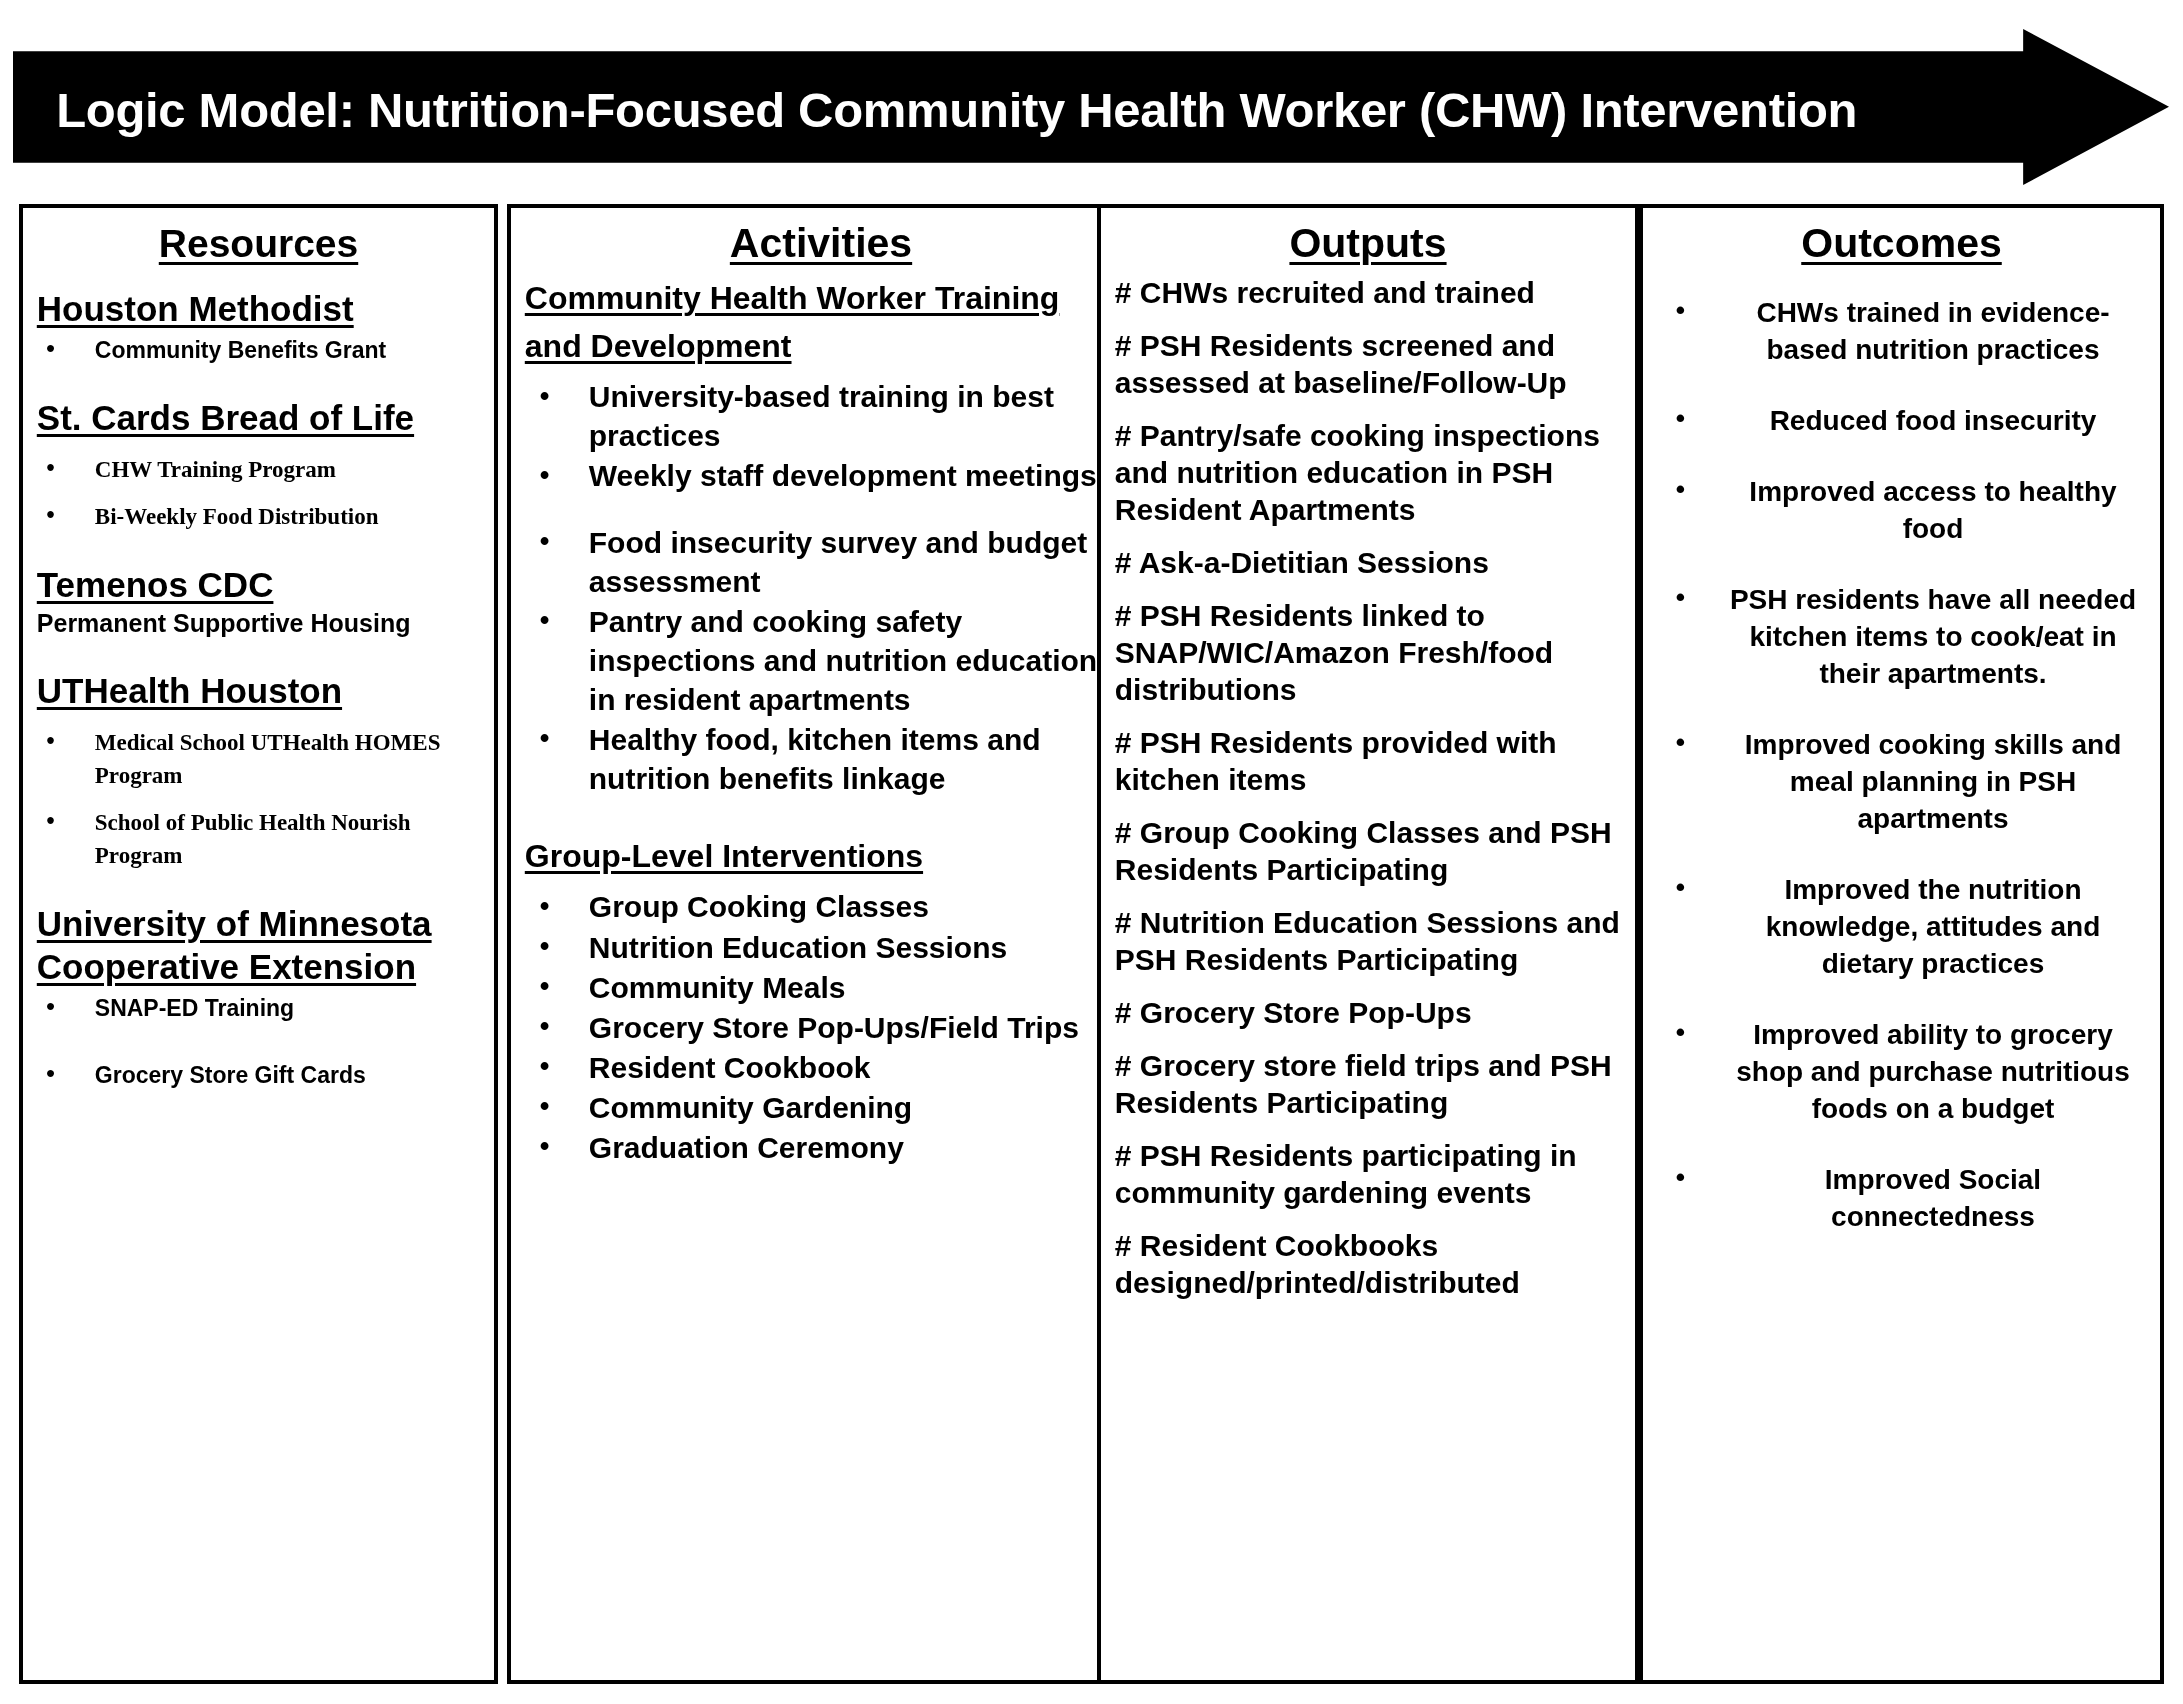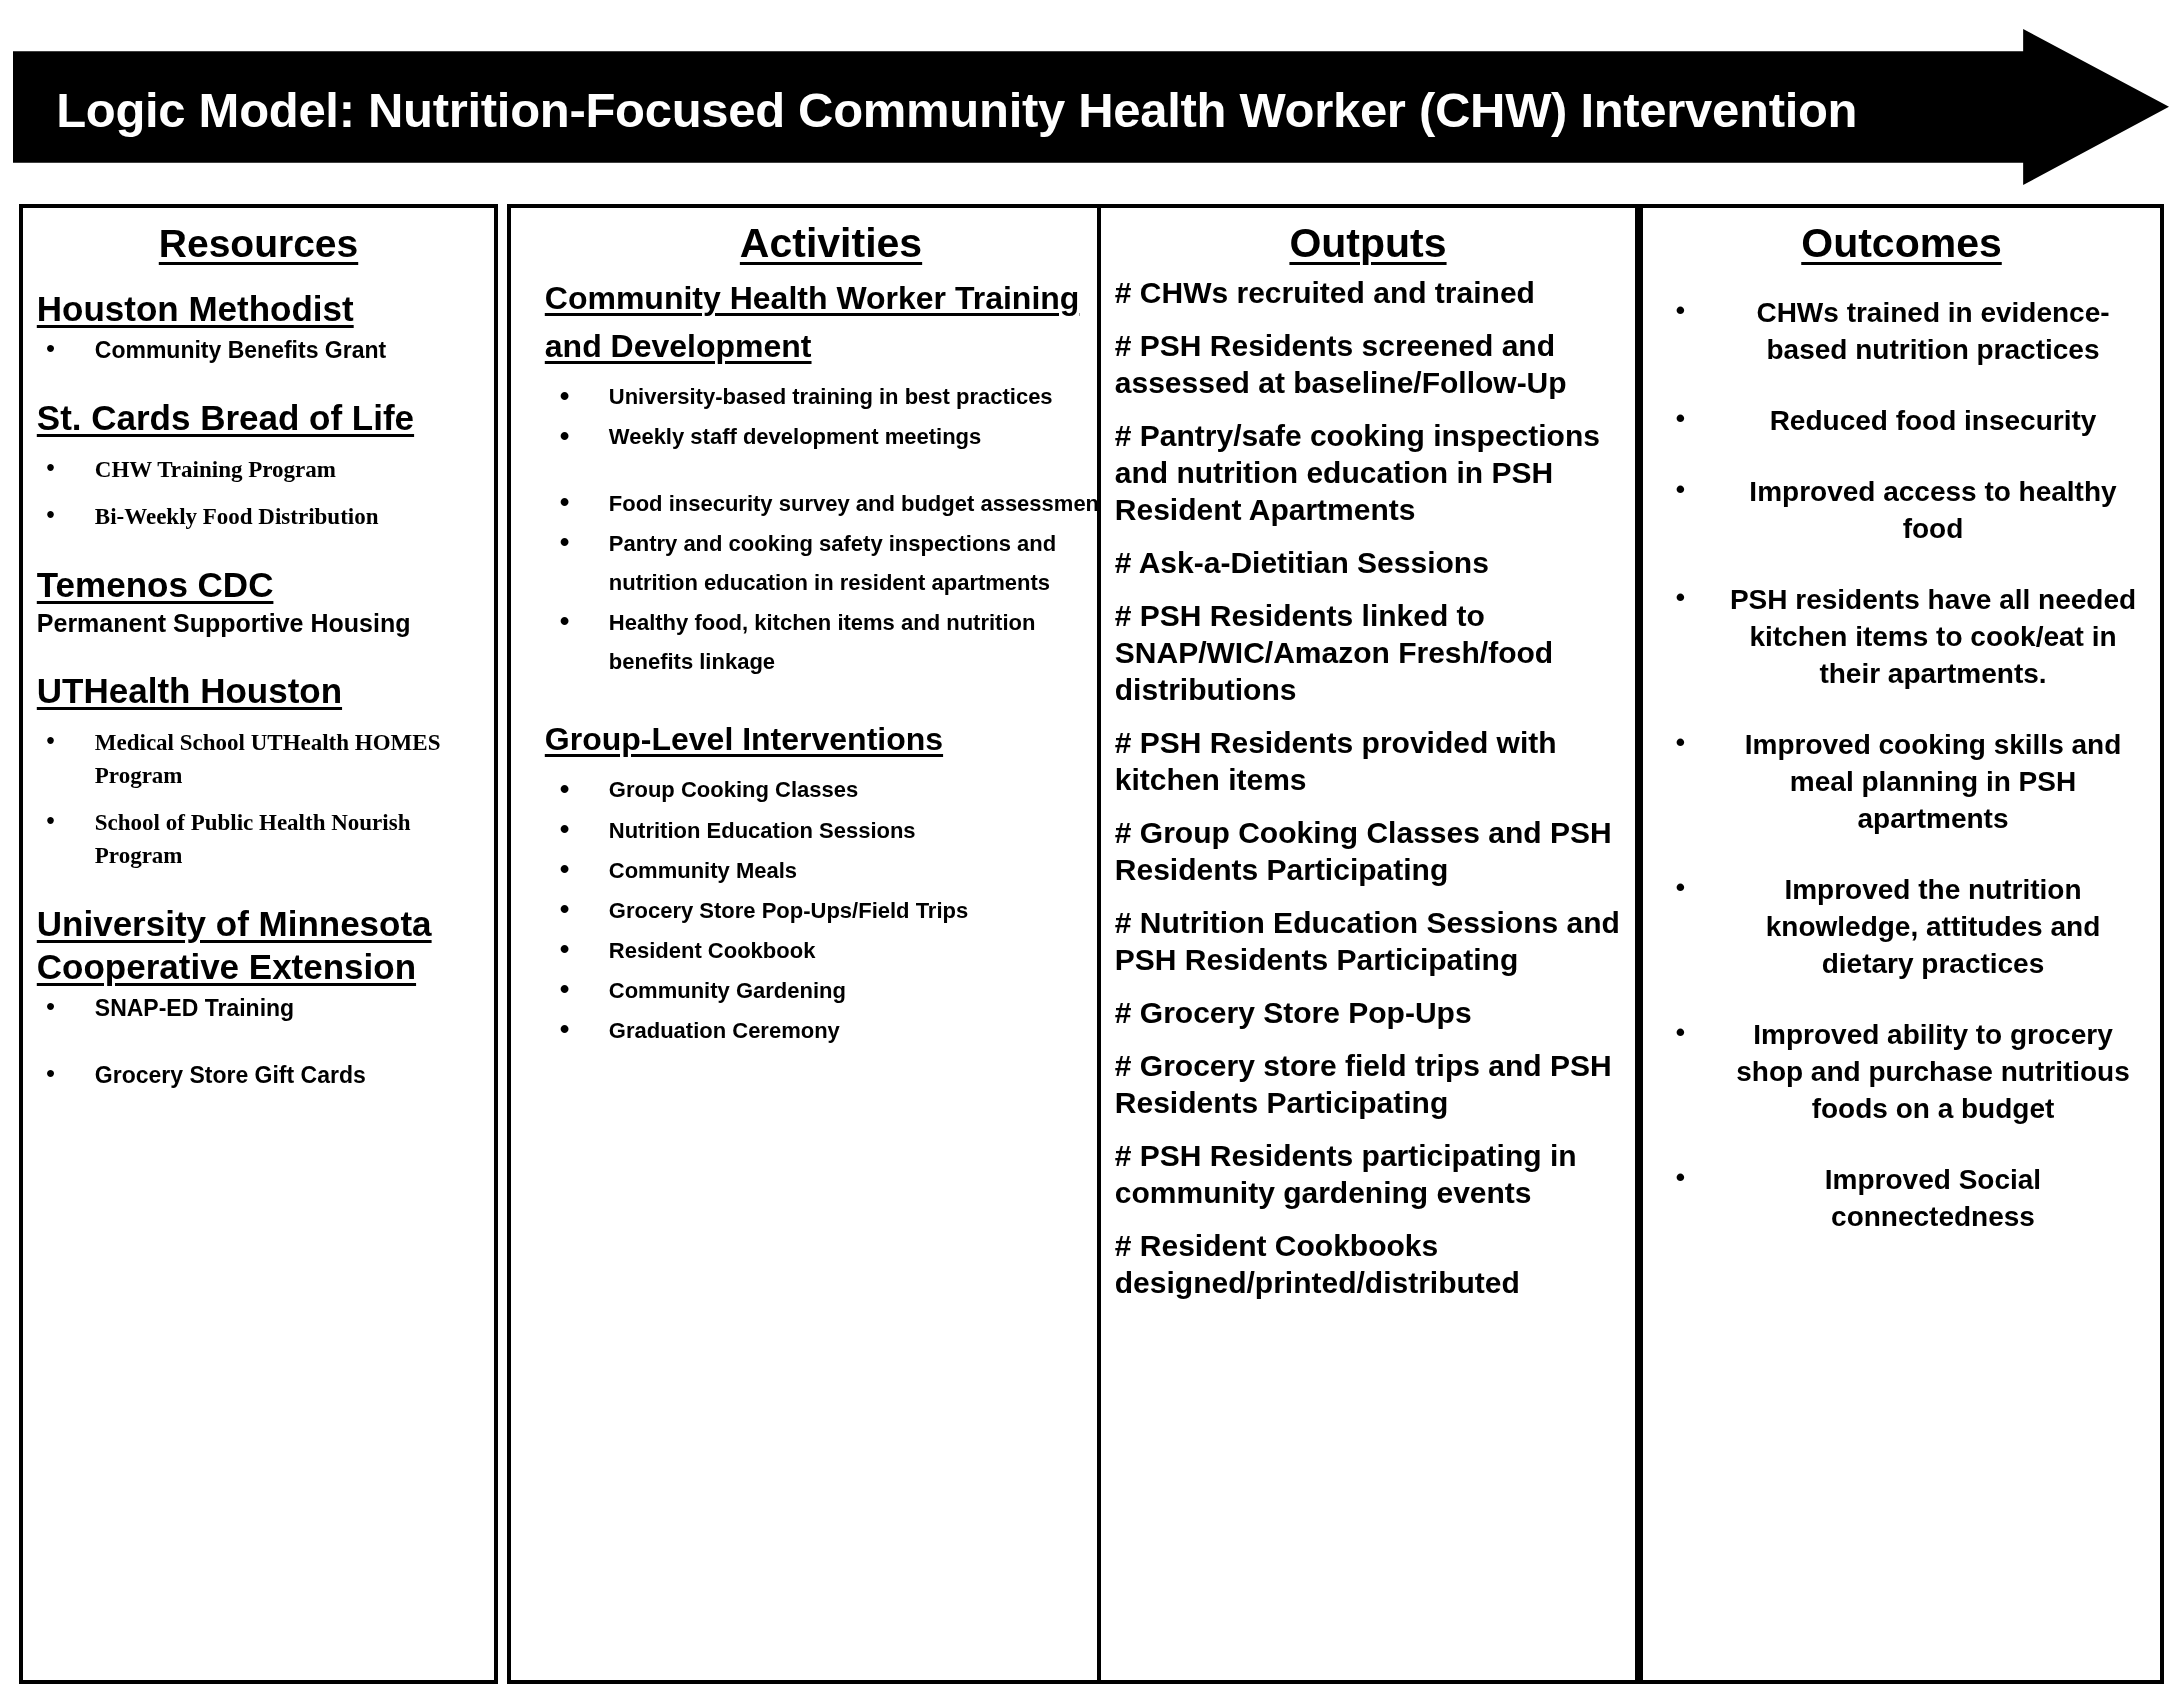--- a/index.html
+++ b/index.html
@@ -48,21 +48,21 @@
   .col-box {
     position: absolute;
     top: 204px;
     height: 1480px;
     border: 4.8px solid #000000;
     background: #ffffff;
     overflow: hidden;
   }
 
   #box-resources { left: 19px;   width: 479px; }
-  #box-activities{ left: 507px;  width: 628px; padding-left: 20px; }
+  #box-activities{ left: 507px;  width: 628px; }
   #box-outputs   { left: 1097px; width: 542px; }
   #box-outcomes  { left: 1639px; width: 525px; }
 
   .col-inner { padding: 9.5px 13.8px 5.3px 13.8px; }
 
   .col-title {
     text-align: center;
     font-weight: bold;
     font-size: 41px;
     line-height: 51px;
@@ -121,21 +121,21 @@
     line-height: 48px;
     text-decoration: underline;
     text-underline-offset: 3.7px;
     text-decoration-thickness: 2.7px;
     color: #000;
   }
   ul.act-list { list-style: none; margin: 7.4px 0 0 0; padding: 0; }
   ul.act-list li {
     position: relative;
     font-weight: bold;
-    font-size: 22px;
+    font-size: 30px;
     line-height: 39px;
     color: #000;
     padding-left: 64px;
     margin-bottom: 1.1px;
   }
   ul.act-list li::before {
     content: "\2022";
     position: absolute;
     left: 15px;
     top: -1.6px;

